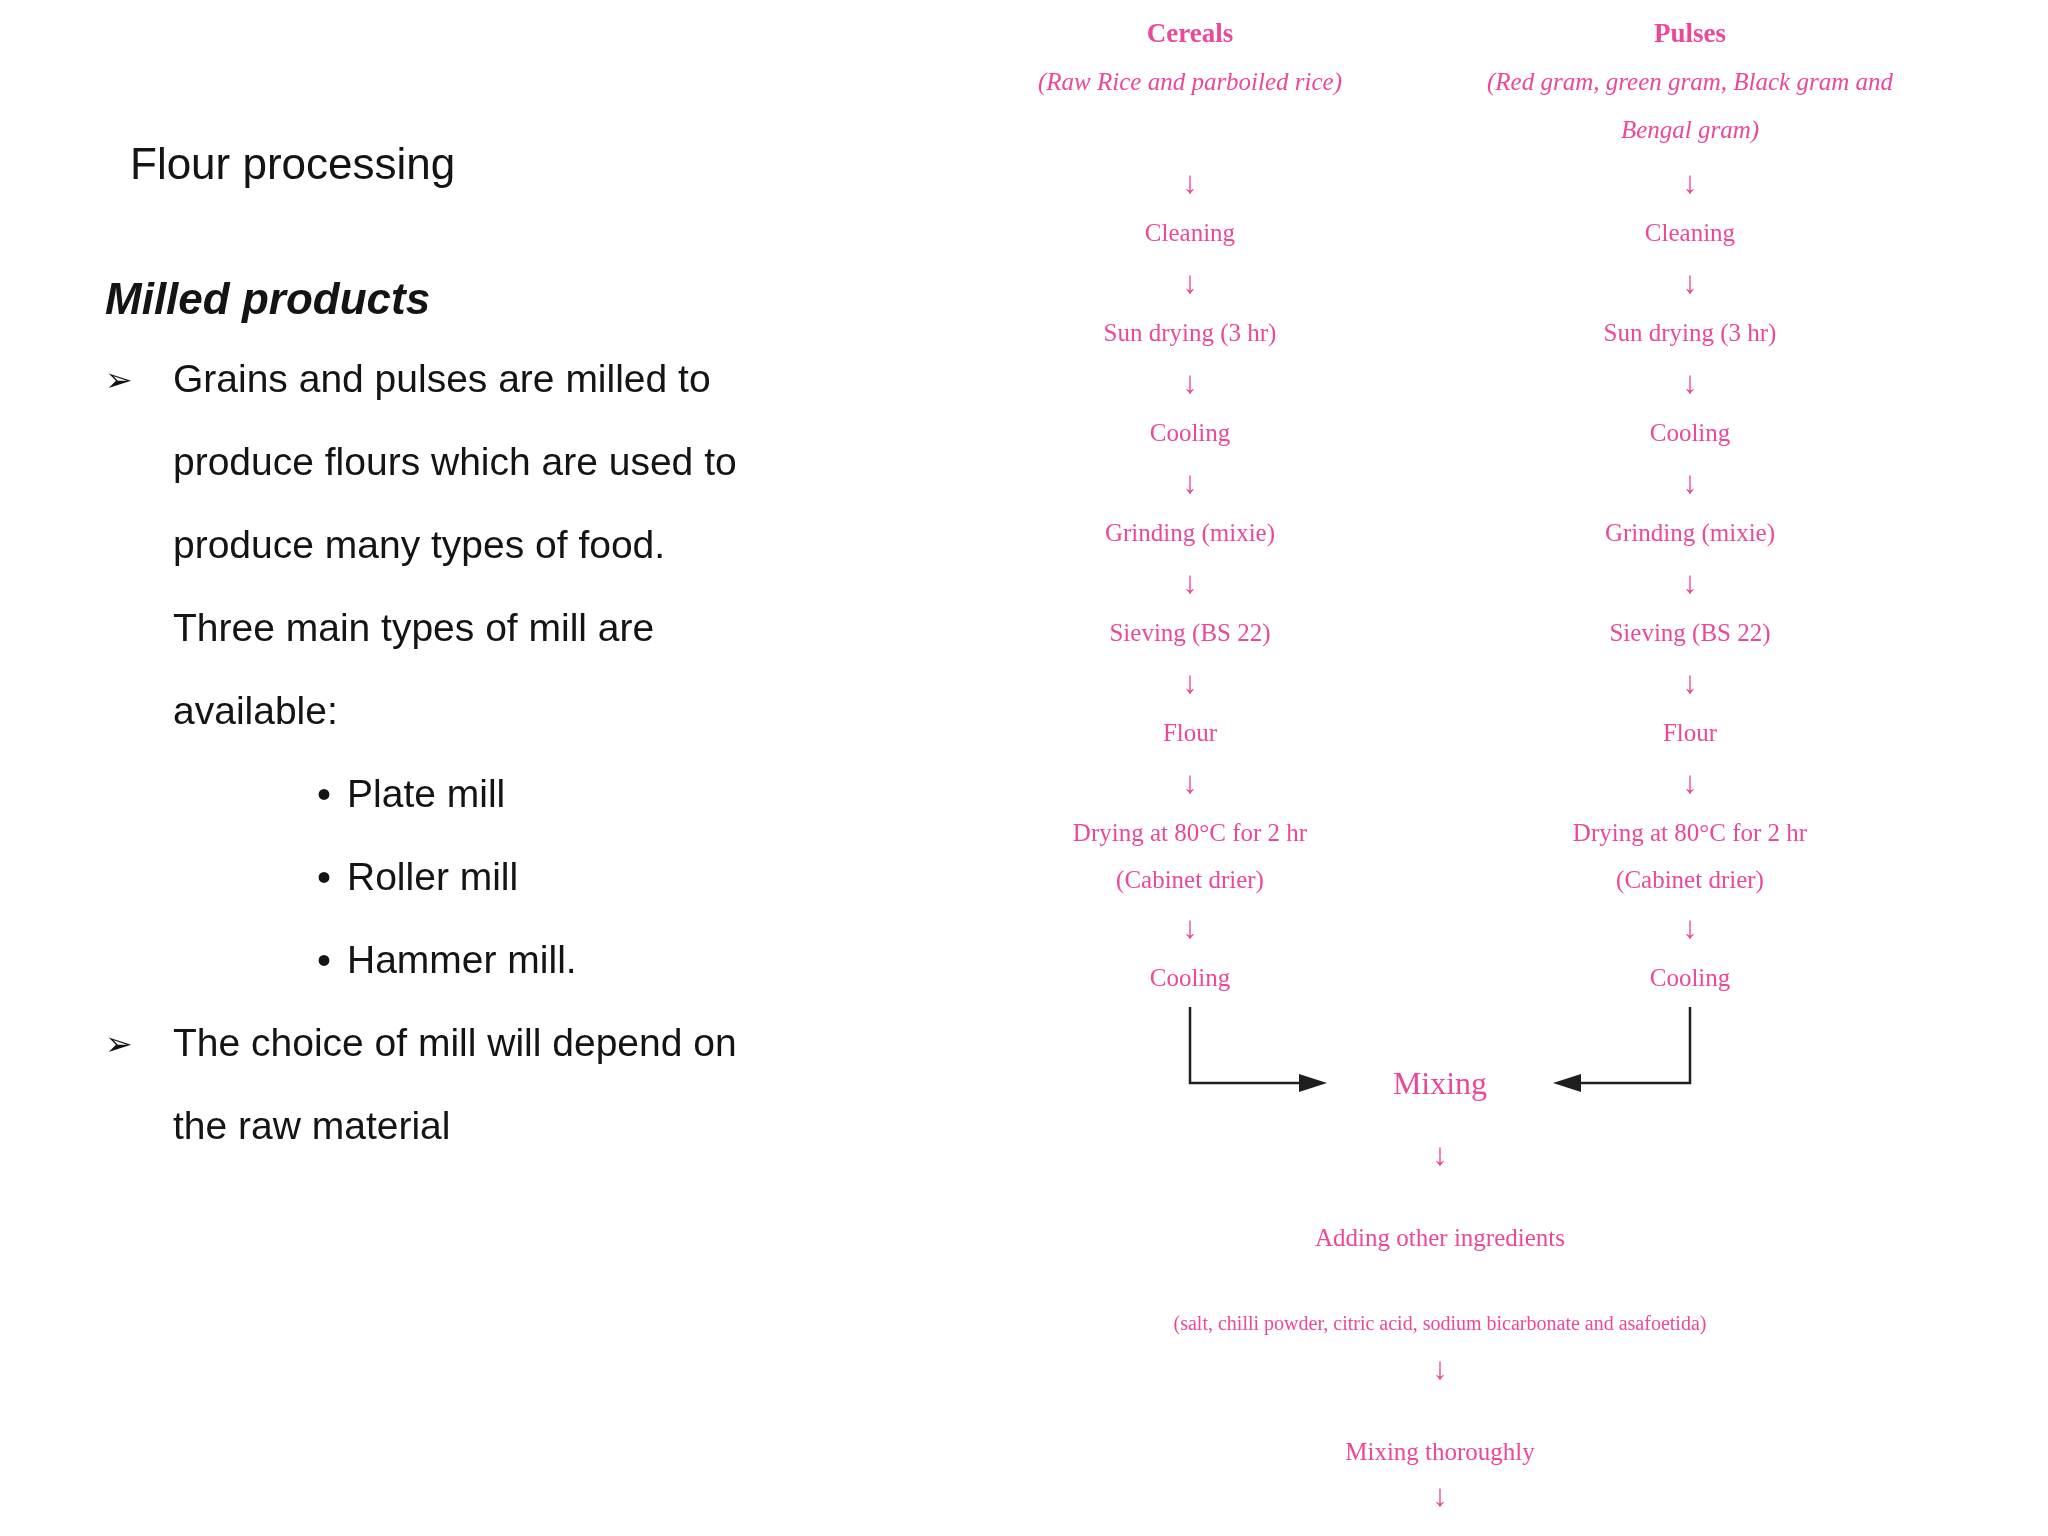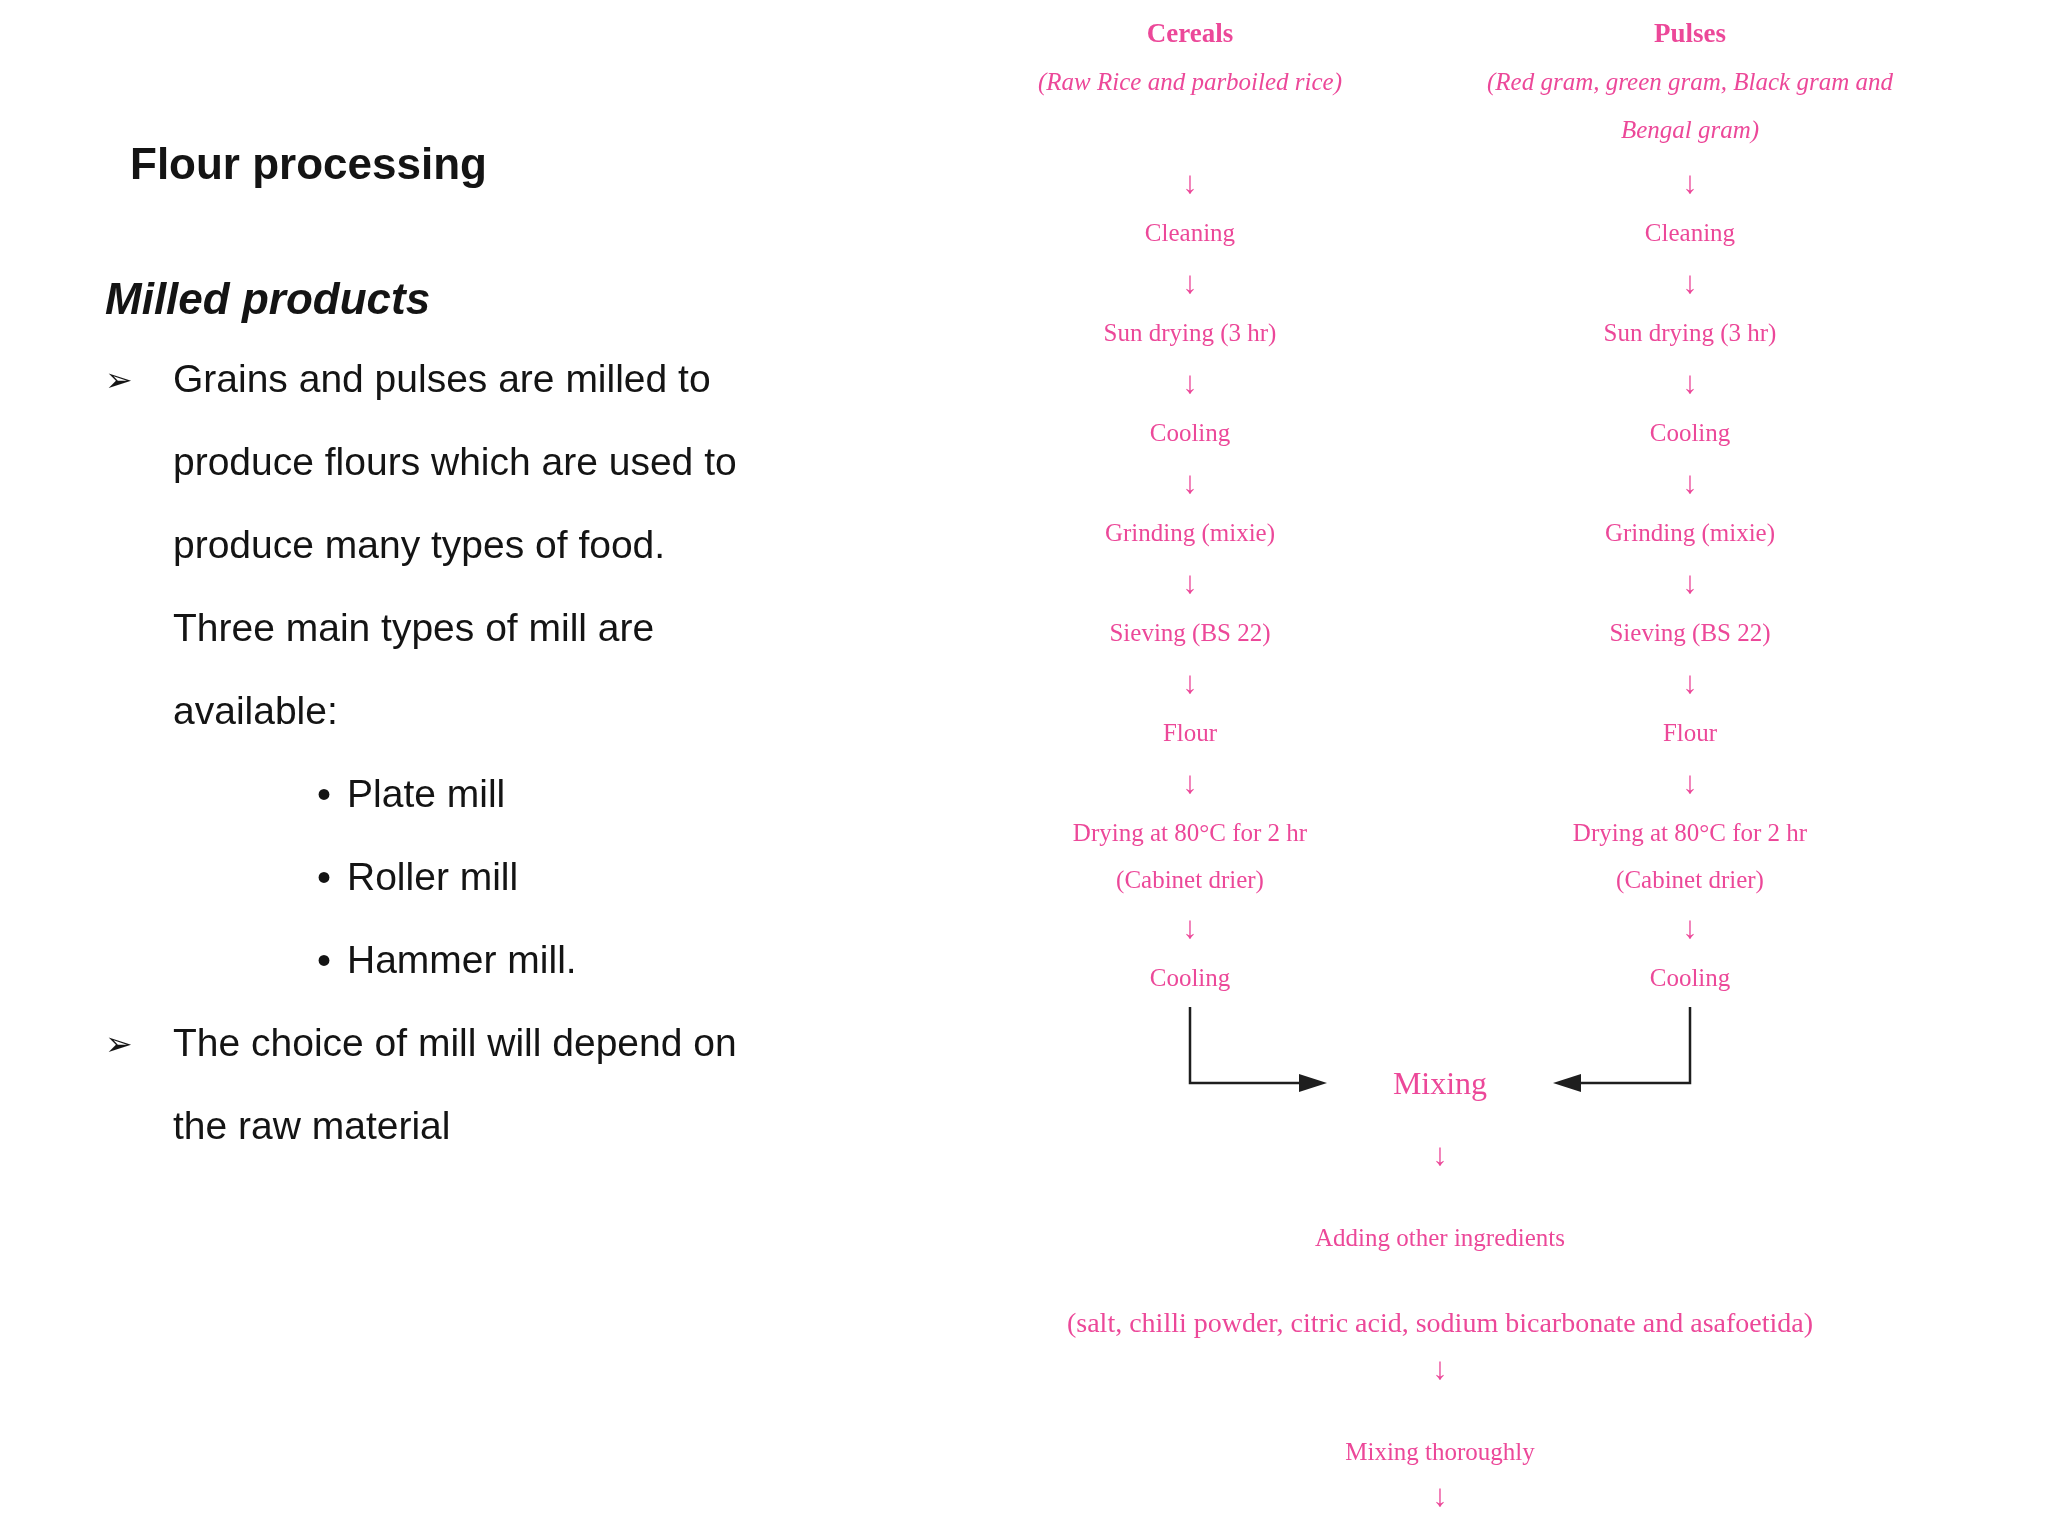--- a/index.html
+++ b/index.html
@@ -8,21 +8,21 @@
     position:relative; width:2048px; height:1536px;
     background:#ffffff; overflow:hidden; color:#151515;
   }
 
   
   .left-panel {
     position:absolute; left:105px; top:140px; width:920px;
     font-family:"Liberation Sans", sans-serif; color:#141414;
   }
   .slide-title {
-    margin-left:25px; font-size:44px; font-weight:bold;
+    margin-left:25px; font-size:44px; font-weight:normal;
     letter-spacing:0px; line-height:1.1; white-space:nowrap;
   }
   .section-heading {
     margin-top:87px; font-size:44px; font-weight:bold; font-style:italic;
     line-height:1.1; white-space:nowrap;
   }
   .body-lines { margin-top:14px; }
   .line {
     height:83px; display:flex; align-items:center;
     font-size:39px; white-space:nowrap;
@@ -59,21 +59,21 @@
   .merge { position:relative; width:1000px; height:130px; }
   .merge svg { position:absolute; left:0; top:0; }
   .merge-label {
     position:absolute; left:500px; top:62px; transform:translateX(-50%);
     font-size:32px; white-space:nowrap;
   }
 
   .tail { width:1000px; text-align:center; }
   .t-arrow { height:44px; line-height:44px; font-size:31px; }
   .t-step { height:44px; line-height:44px; white-space:nowrap;margin-top:39px; }
-  .t-salt { height:48px; line-height:48px; font-size:28px; }
+  .t-salt { height:48px; line-height:48px; font-size:20px; }
 </style>
 </head>
 <body>
 
 <div class="page">
 
   <div class="left-panel">
     <div class="slide-title">Flour processing</div>
     <div class="section-heading">Milled products</div>
 

